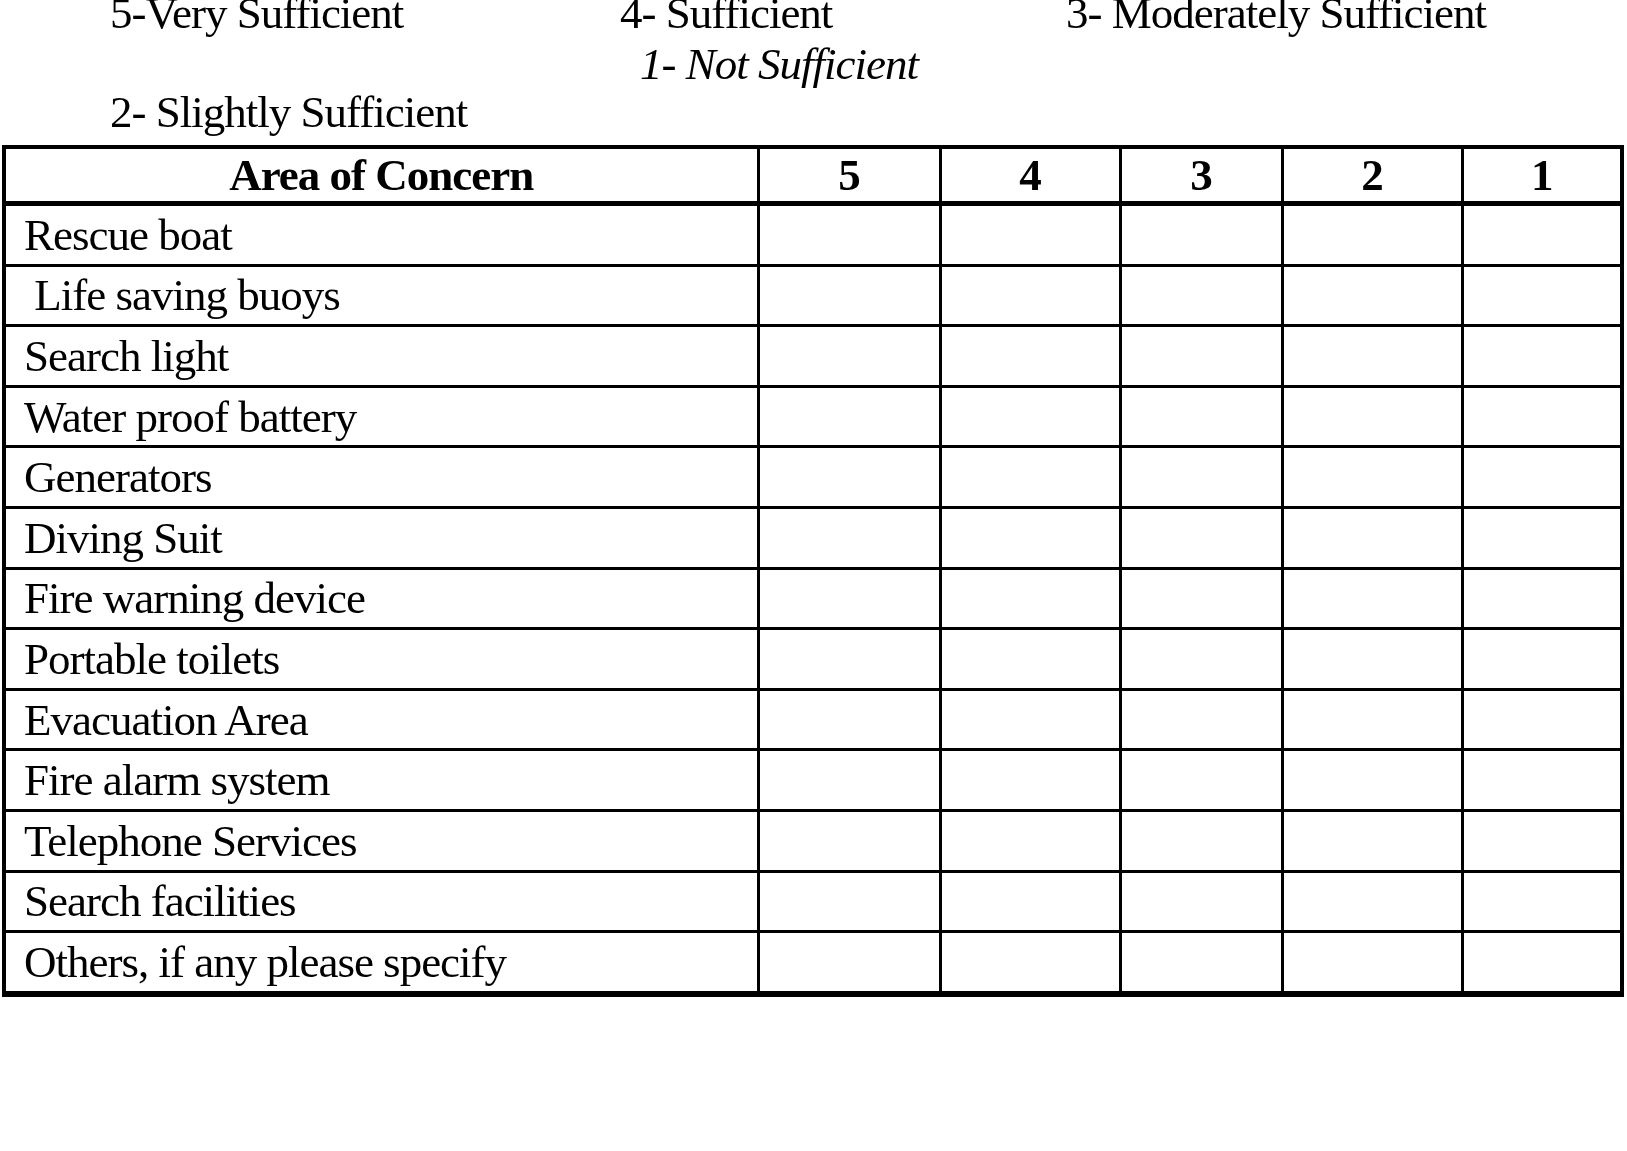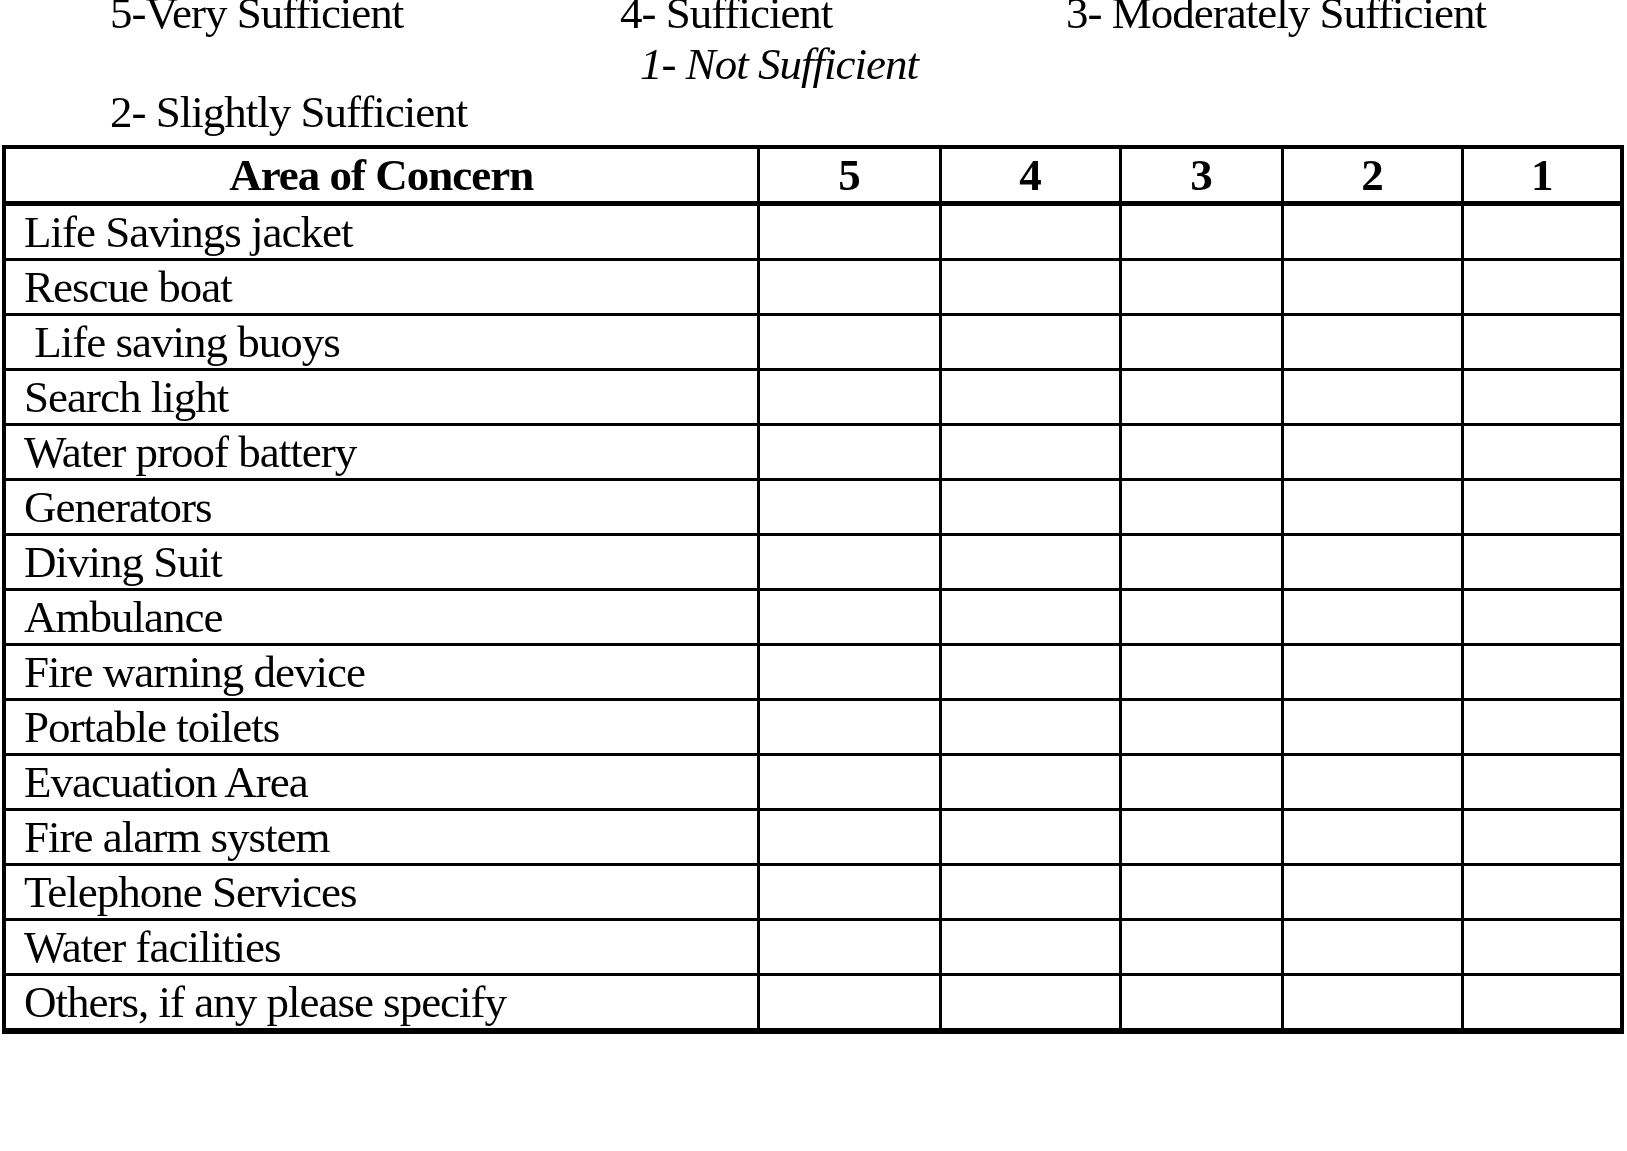--- a/index.html
+++ b/index.html
@@ -97,28 +97,20 @@
       <th>Area of Concern</th>
       <th>5</th>
       <th>4</th>
       <th>3</th>
       <th>2</th>
       <th>1</th>
     </tr>
   </thead>
   <tbody id="table-body">
       <tr>
-        <td class="row-label">Life Savings jacket</td>
-        <td class="rating-cell"></td>
-        <td class="rating-cell"></td>
-        <td class="rating-cell"></td>
-        <td class="rating-cell"></td>
-        <td class="rating-cell"></td>
-      </tr>
-      <tr>
         <td class="row-label">Rescue boat</td>
         <td class="rating-cell"></td>
         <td class="rating-cell"></td>
         <td class="rating-cell"></td>
         <td class="rating-cell"></td>
         <td class="rating-cell"></td>
       </tr>
       <tr>
         <td class="row-label"> Life saving buoys</td>
         <td class="rating-cell"></td>
@@ -153,28 +145,20 @@
       </tr>
       <tr>
         <td class="row-label">Diving Suit</td>
         <td class="rating-cell"></td>
         <td class="rating-cell"></td>
         <td class="rating-cell"></td>
         <td class="rating-cell"></td>
         <td class="rating-cell"></td>
       </tr>
       <tr>
-        <td class="row-label">Ambulance</td>
-        <td class="rating-cell"></td>
-        <td class="rating-cell"></td>
-        <td class="rating-cell"></td>
-        <td class="rating-cell"></td>
-        <td class="rating-cell"></td>
-      </tr>
-      <tr>
         <td class="row-label">Fire warning device</td>
         <td class="rating-cell"></td>
         <td class="rating-cell"></td>
         <td class="rating-cell"></td>
         <td class="rating-cell"></td>
         <td class="rating-cell"></td>
       </tr>
       <tr>
         <td class="row-label">Portable toilets</td>
         <td class="rating-cell"></td>
@@ -201,21 +185,21 @@
       </tr>
       <tr>
         <td class="row-label">Telephone Services</td>
         <td class="rating-cell"></td>
         <td class="rating-cell"></td>
         <td class="rating-cell"></td>
         <td class="rating-cell"></td>
         <td class="rating-cell"></td>
       </tr>
       <tr>
-        <td class="row-label">Water facilities</td>
+        <td class="row-label">Search facilities</td>
         <td class="rating-cell"></td>
         <td class="rating-cell"></td>
         <td class="rating-cell"></td>
         <td class="rating-cell"></td>
         <td class="rating-cell"></td>
       </tr>
       <tr>
         <td class="row-label">Others, if any please specify</td>
         <td class="rating-cell"></td>
         <td class="rating-cell"></td>

